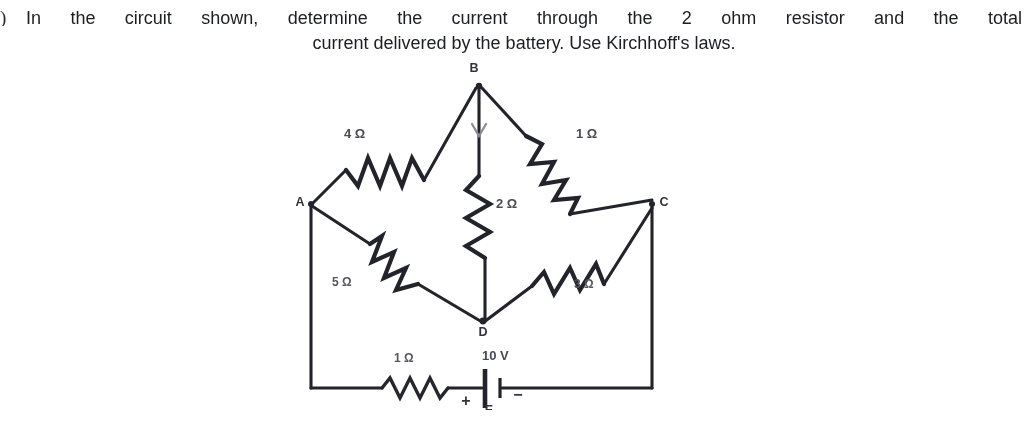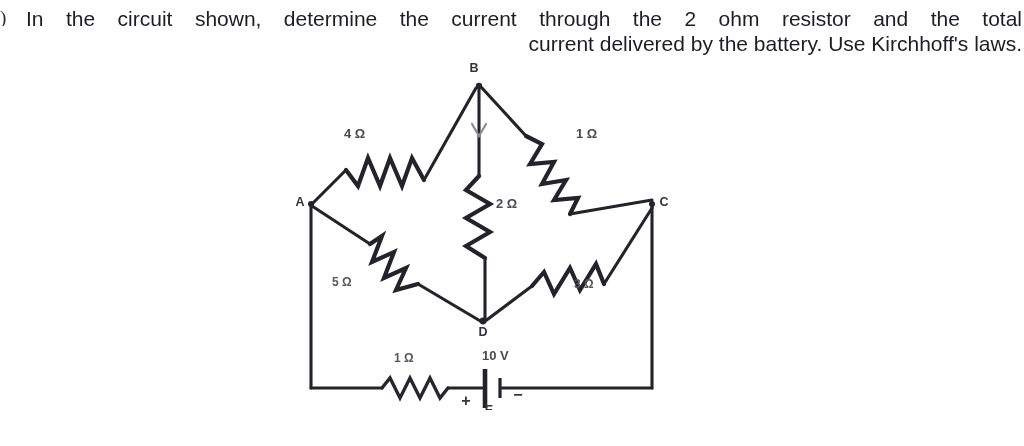--- a/index.html
+++ b/index.html
@@ -26,34 +26,34 @@
     font-size: 19px;
     line-height: 16px;
     font-family: "Liberation Serif", serif;
   }
   #question-text {
     position: absolute;
     left: 26px;
     top: 6px;
     width: 996px;
     color: #1d1d26;
-    font-size: 21px;
+    font-size: 18px;
     line-height: 25px;
     text-align: justify;
     text-justify: inter-word;
   }
   #question-text .line1 {
     display: block;
     text-align: justify;
     text-align-last: justify;
     white-space: nowrap;
   }
   #question-text .line2 {
     display: block;
-    text-align: right;
+    text-align: center;
   }
   #circuit-figure {
     position: absolute;
     left: 286px;
     top: 58px;
     width: 396px;
     height: 352px;
   }
   #circuit-figure svg {
     display: block;

